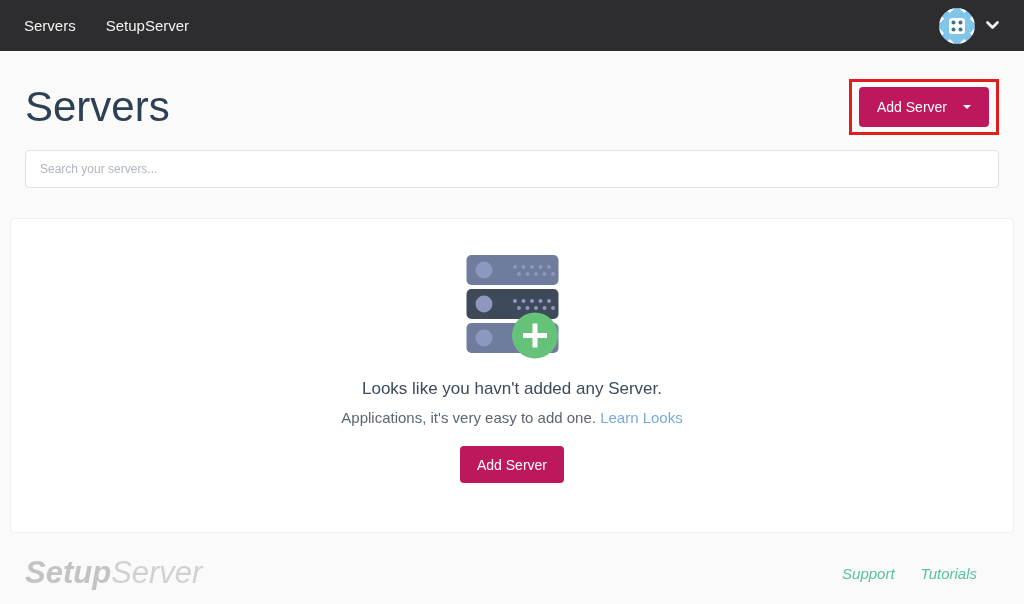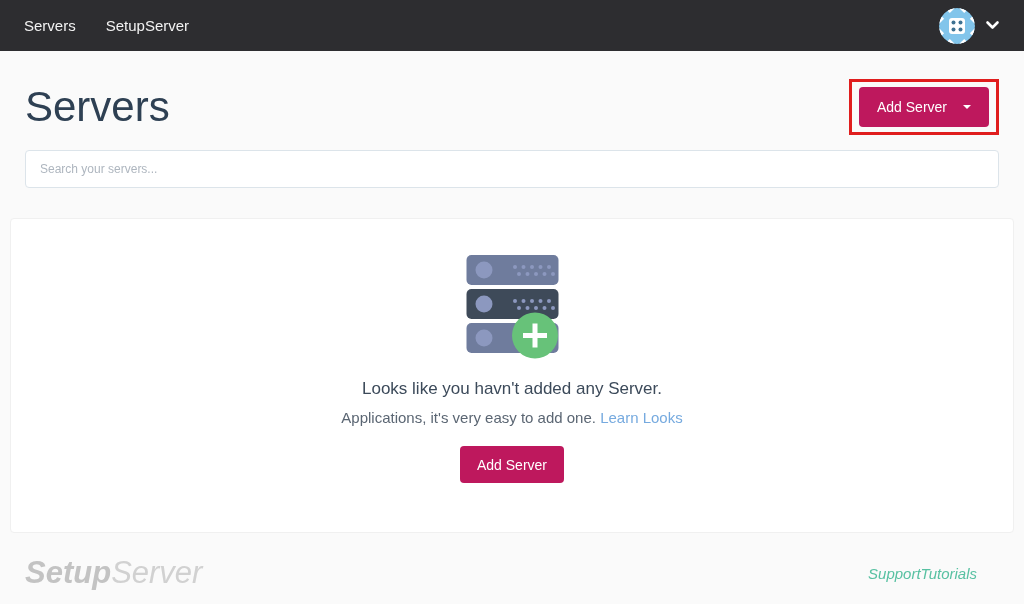--- a/index.html
+++ b/index.html
@@ -93,21 +93,21 @@
   
   .footer-row {
     margin-top: 23px;
     display: flex; justify-content: space-between; align-items: center;
     padding-right: 22px;
     font-style: italic;
   }
   .footer-logo { font-size: 31px; line-height: 34px; cursor: default; }
   .footer-logo .bold { font-weight: 700; color: #C3C3C3; }
   .footer-logo .light { font-weight: 400; color: #D1D1D1; }
-  .footer-links { display: flex; }
+  .footer-links { display: flex; gap: 26px; }
   .footer-link { color: #58C1A2; font-size: 15px; cursor: pointer; text-decoration: none; }
 </style>
 </head>
 <body>
 
 <div class="navbar">
   <span class="nav-link">Servers</span>
   <span class="nav-link">SetupServer</span>
 
   <div class="nav-right">

